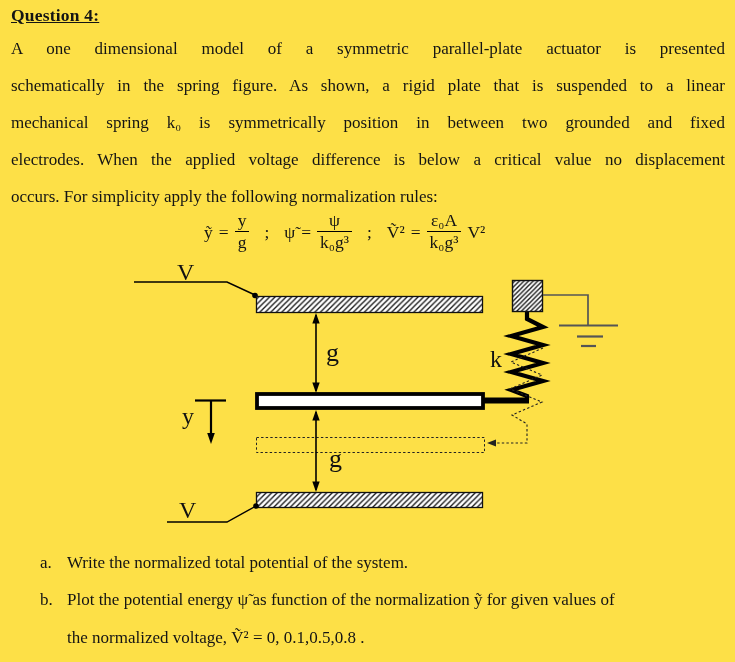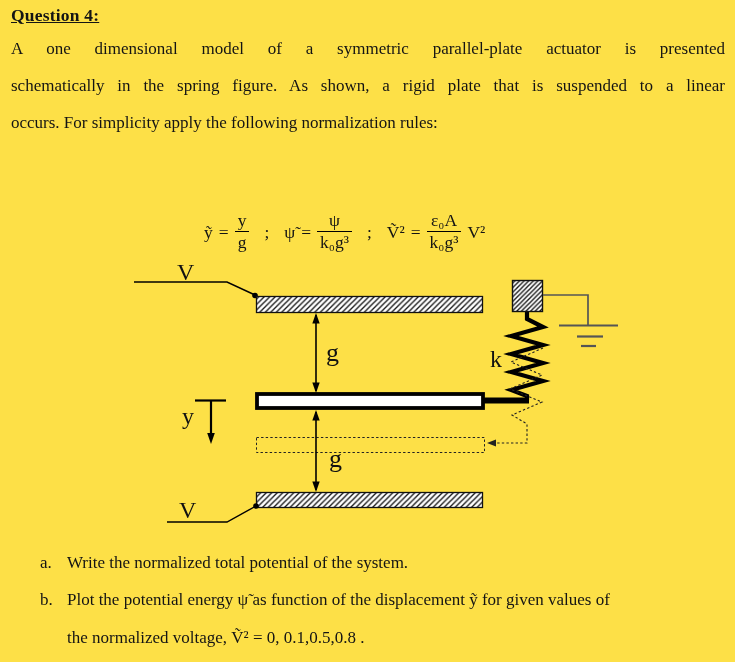--- a/index.html
+++ b/index.html
@@ -35,20 +35,22 @@
 </head>
 <body>
 
 <div class="page">
 
   <div class="title">Question 4:</div>
 
   <div class="para">
     <div class="pline">A one dimensional model of a symmetric parallel-plate actuator is presented</div>
     <div class="pline">schematically in the spring figure. As shown, a rigid plate that is suspended to a linear</div>
+    <div class="pline">mechanical spring k₀ is symmetrically position in between two grounded and fixed</div>
+    <div class="pline">electrodes. When the applied voltage difference is below a critical value no displacement</div>
     <div class="pline last">occurs. For simplicity apply the following normalization rules:</div>
   </div>
 
   <div class="eqrow">
     <span class="eq">
       <span>ỹ</span>
       <span>=</span>
       <span class="frac">
         <span class="num">y</span>
         <span class="den">g</span>
@@ -131,19 +133,19 @@
     <polyline points="167,522 227,522 256,506" fill="none" stroke="#000" stroke-width="1.4"></polyline>
     <circle cx="256" cy="506" r="2.8" fill="#000"></circle>
   </svg>
 
   <div class="qrow" id="row-a" style="left:40px; top:553px;">
     <span class="marker">a.</span>
     <span>Write the normalized total potential of the system.</span>
   </div>
   <div class="qrow" id="row-b" style="left:40px; top:590px;">
     <span class="marker">b.</span>
-    <span>Plot the potential energy ψ̃ as function of the displacement ỹ for given values of</span>
+    <span>Plot the potential energy ψ̃ as function of the normalization ỹ for given values of</span>
   </div>
   <div class="qrow" id="row-b2" style="left:67px; top:628px;align-items:center;">
     <span>the normalized voltage, Ṽ² = 0, 0.1,0.5,0.8 .</span>
   </div>
 
 </div>
 
 </body></html>

